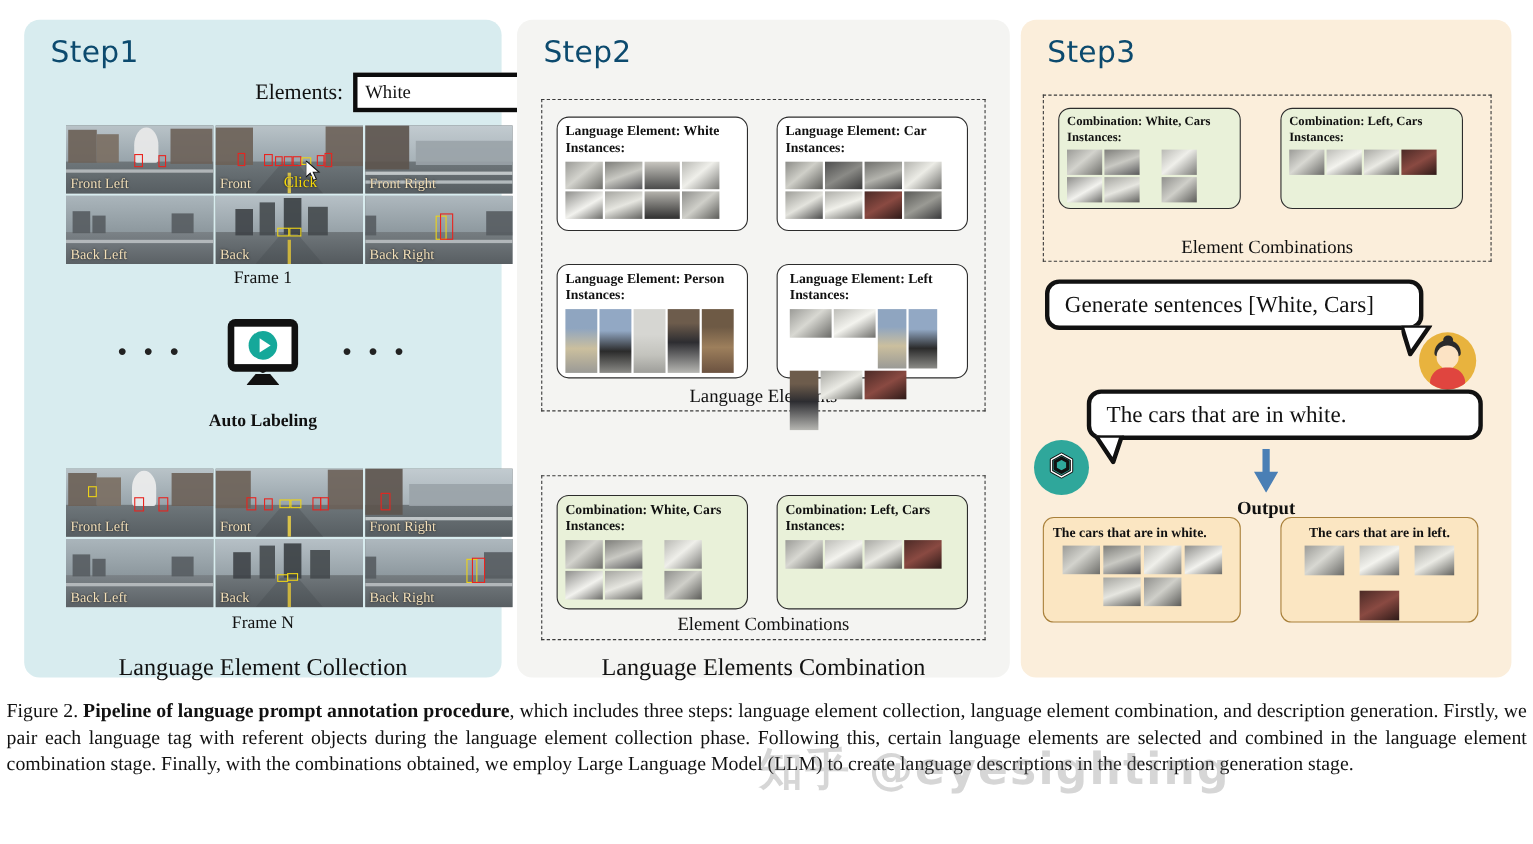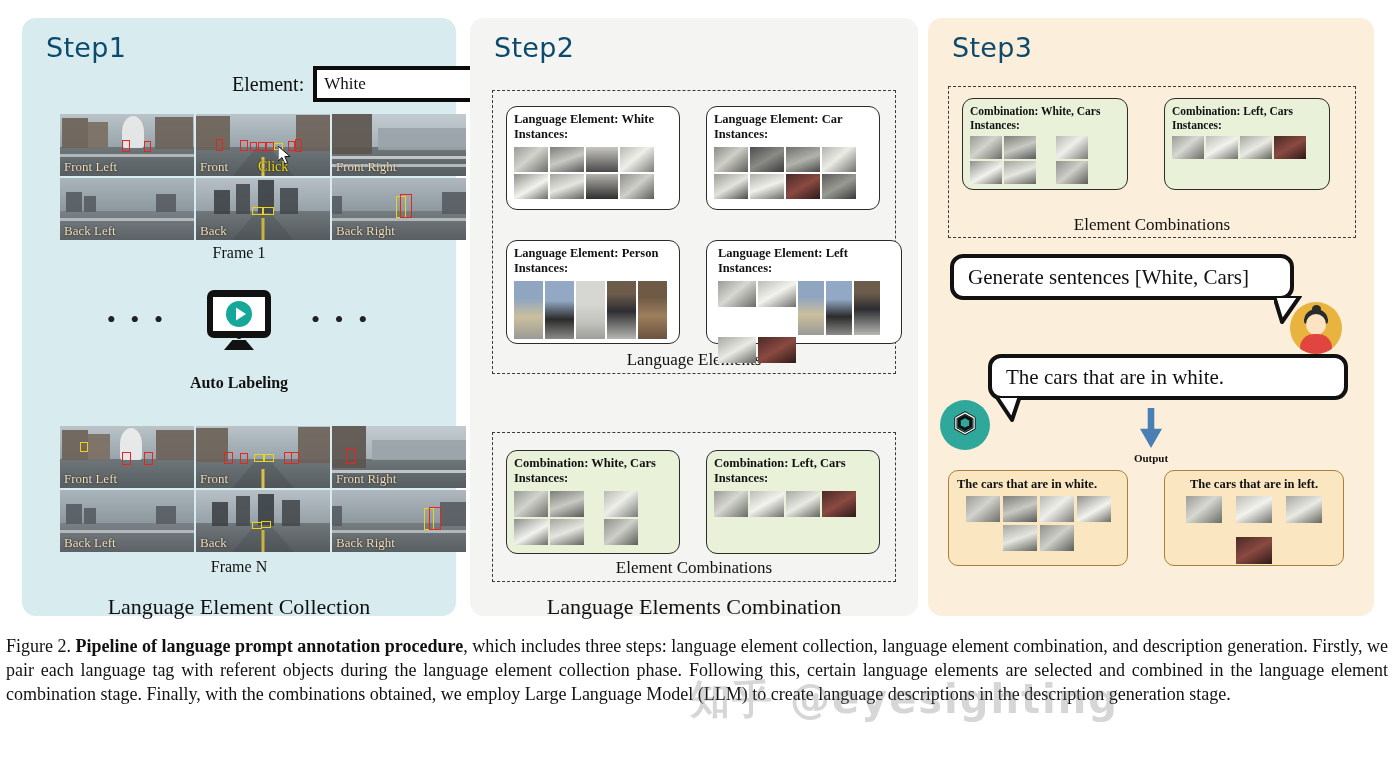--- a/index.html
+++ b/index.html
@@ -87,40 +87,40 @@
   .bubble-tail{position:absolute;width:0;height:0;}
   .avatar{position:absolute;width:52px;height:52px;border-radius:50%;background:#e8b33e;overflow:hidden;}
   .av-hair{position:absolute;left:14px;top:7px;width:24px;height:15px;border-radius:12px 12px 3px 3px;background:#2b2b2b;}
   .av-head{position:absolute;left:16px;top:12px;width:20px;height:21px;border-radius:10px;background:#fce3c4;}
   .av-bun{position:absolute;left:22px;top:3px;width:9px;height:8px;border-radius:50%;background:#2b2b2b;}
   .av-body{position:absolute;left:10px;top:32px;width:32px;height:22px;border-radius:14px 14px 0 0;background:#e0453f;}
   .av-neck{position:absolute;left:21px;top:29px;width:10px;height:7px;background:#fce3c4;}
 
   .gpt{position:absolute;width:50px;height:50px;border-radius:50%;background:#2fa79b;display:flex;align-items:center;justify-content:center;}
 
-  .out-label{position:absolute;text-align:center;font-size:11px;font-weight:bold;}
+  .out-label{position:absolute;text-align:center;font-size:17px;font-weight:bold;}
   .out-card{position:absolute;background:#fbe6c2;border:1.4px solid #a9803a;border-radius:10px;padding:6px 8px;box-sizing:border-box;}
   .out-title{font-size:12.5px;font-weight:bold;}
 
   
   .caption{position:absolute;left:6px;top:634px;width:1382px;font-size:18px;line-height:1.345;text-align:justify;text-align-last:left;}
   .caption b{font-weight:bold;}
 
   .watermark{position:absolute;left:690px;top:672px;font-family:"DejaVu Sans",sans-serif;font-size:40px;color:rgba(120,120,120,.30);font-weight:bold;letter-spacing:2px;pointer-events:none;}
 </style>
 </head>
 <body>
 
 <div class="figure">
 
   <div class="panel" id="panel-step1">
     <div class="step-title">Step1</div>
 
     <div class="element-row">
-      <span class="element-label">Element:</span>
+      <span class="element-label">Elements:</span>
       <div class="element-input" placeholder="White">White</div>
     </div>
 
     <div class="cam-grid" id="frame1-grid">
       <div class="cam">
         <div class="sky"></div>
           <div class="ground"></div>
         <div class="bld" style="left:2px;top:4px;width:26px;height:30px;"></div>
         <div class="bld" style="left:28px;top:8px;width:20px;height:26px;background:#7b6f63;"></div>
         <div class="bld2" style="left:95px;top:3px;width:38px;height:32px;background:#6b6058;"></div>
@@ -337,21 +337,21 @@
       <div class="card-title">Instances:</div>
       <div class="thumbs">
         <span class="thumb" style="width:29px;height:58px;background:linear-gradient(180deg,#8fa5c0 30%,#cbbf9e 62%,#9a9a96);"></span>
         <span class="thumb" style="width:29px;height:58px;background:linear-gradient(180deg,#92a8c4 34%,#2b2b2b 66%,#8b8b87);"></span>
         <span class="thumb" style="width:29px;height:58px;background:linear-gradient(180deg,#d6d6d2 40%,#c3c3bd 72%,#9e9e9a);"></span>
         <span class="thumb" style="width:29px;height:58px;background:linear-gradient(180deg,#6d5c4c 22%,#2d2d31 52%,#b6b6b2);"></span>
         <span class="thumb" style="width:29px;height:58px;background:linear-gradient(180deg,#6e5a45 28%,#9d7f5c 60%,#6b5240);"></span>
       </div>
     </div>
 
-    <div class="elem-card" style="left:236px;top:222px;width:196px;height:104px;padding-left:11px;">
+    <div class="elem-card" style="left:236px;top:222px;width:174px;height:104px;padding-left:11px;">
       <div class="card-title">Language Element: Left</div>
       <div class="card-title">Instances:</div>
       <div class="thumbs" style="gap:2px;">
         <span class="thumb" style="width:38px;height:26px;background:linear-gradient(140deg,#9b9b97,#d8d8d2 45%,#6a6a67);"></span>
         <span class="thumb" style="width:38px;height:26px;background:linear-gradient(150deg,#bdbdb8,#f3f3ee 48%,#6f6f6c);"></span>
         <span class="thumb" style="width:26px;height:54px;background:linear-gradient(180deg,#8fa5c0 30%,#cbbf9e 62%,#9a9a96);"></span>
         <span class="thumb" style="width:26px;height:54px;background:linear-gradient(180deg,#92a8c4 34%,#2b2b2b 66%,#8b8b87);"></span>
         <span class="thumb" style="width:26px;height:54px;background:linear-gradient(180deg,#6d5c4c 22%,#2d2d31 52%,#b6b6b2);"></span>
         <span class="thumb" style="width:38px;height:26px;background:linear-gradient(150deg,#a8a8a3,#eaeae4 50%,#63635f);"></span>
         <span class="thumb" style="width:38px;height:26px;background:linear-gradient(150deg,#4b2a26,#8a4a42 50%,#2e1a18);"></span>

